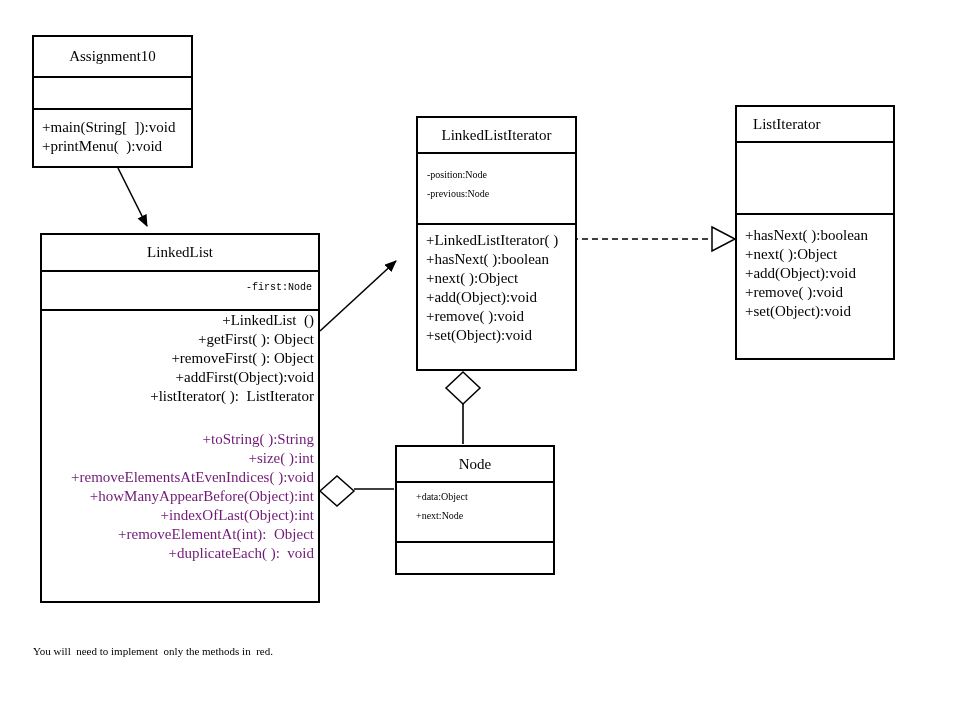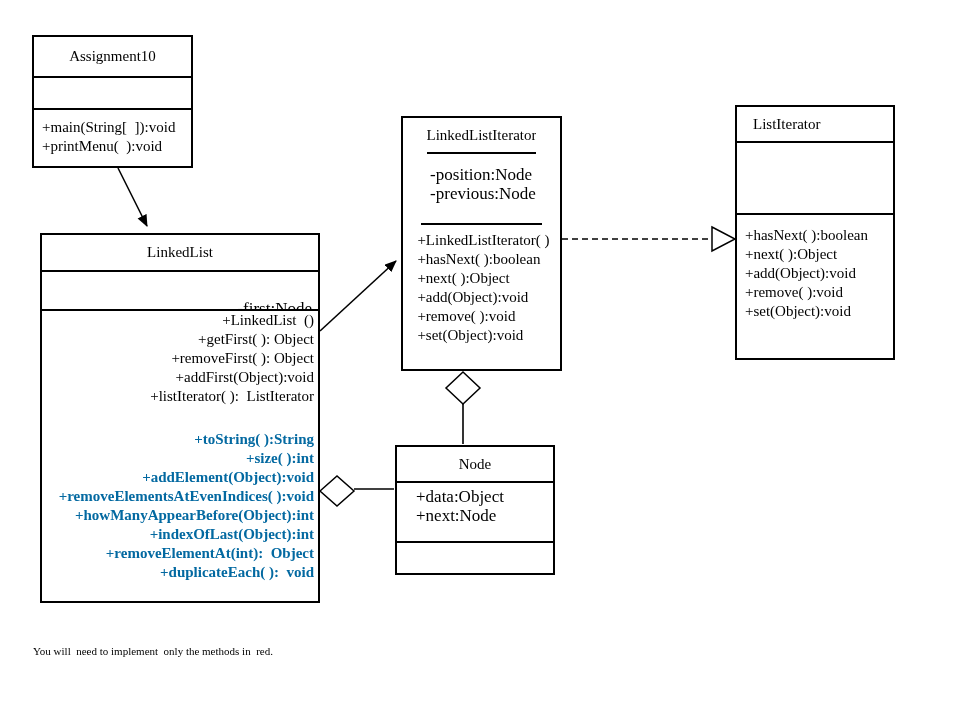--- a/index.html
+++ b/index.html
@@ -10,27 +10,27 @@
   .uml-class {
     position:absolute; background:#fff; border:2px solid #000;
     box-sizing:border-box; display:flex; flex-direction:column;
   }
   .comp { box-sizing:border-box; overflow:hidden; }
   .comp-title {
     border-bottom:2px solid #000; font-size:15px;
     display:flex; align-items:center; justify-content:center;
   }
   .comp-title.left { justify-content:flex-start; padding-left:16px; }
-  .comp-attrs { border-bottom:2px solid #000; font-size:17px; padding:0 6px 0 9px; }
+  .comp-attrs { border-bottom:2px solid #000; font-size:10px; padding:0 6px 0 9px; }
   .comp-methods { font-size:15px; padding:0 4px 0 8px; flex:1; }
   .line { white-space:pre; line-height:19px; }
-  .line.red { color:#0369a1;font-weight:bold; }
+  .line.red { color:#701a75; }
   .pad-t4  { padding-top:4px;padding-left:19px; }
   .pad-t8  { padding-top:8px; }
-  .pad-t9  { padding-top:27px; }
+  .pad-t9  { padding-top:6px;font-family:Liberation Mono, monospace; }
   .pad-t11 { padding-top:11px; }
   .pad-t12 { }
   .pad-t18 { padding-top:6px; }
   .spacer { height:24px; }
   .overlay { position:absolute; left:0; top:0; width:960px; height:720px; pointer-events:none; }
   .note {
     position:absolute; left:33px; top:645px; font-size:11px; white-space:pre;
   }
 </style>
 </head>
@@ -79,30 +79,29 @@
     </div>
     <div class="comp comp-methods pad-t12">
       <div class="line">+LinkedList  ()</div>
       <div class="line">+getFirst( ): Object</div>
       <div class="line">+removeFirst( ): Object</div>
       <div class="line">+addFirst(Object):void</div>
       <div class="line">+listIterator( ):  ListIterator</div>
       <div class="spacer"></div>
       <div class="line red">+toString( ):String</div>
       <div class="line red">+size( ):int</div>
-      <div class="line red">+addElement(Object):void</div>
       <div class="line red">+removeElementsAtEvenIndices( ):void</div>
       <div class="line red">+howManyAppearBefore(Object):int</div>
       <div class="line red">+indexOfLast(Object):int</div>
       <div class="line red">+removeElementAt(int):  Object</div>
       <div class="line red">+duplicateEach( ):  void</div>
     </div>
   </div>
 
-  <div class="uml-class" style="left:401px; top:116px; width:161px; height:255px;align-items:center;">
+  <div class="uml-class" style="left:416px; top:116px; width:161px; height:255px;">
     <div class="comp comp-title" style="height:36px;">
       <span class="line">LinkedListIterator</span>
     </div>
     <div class="comp comp-attrs pad-t11" style="height:71px;">
       <div class="line">-position:Node</div>
       <div class="line">-previous:Node</div>
     </div>
     <div class="comp comp-methods pad-t18">
       <div class="line">+LinkedListIterator( )</div>
       <div class="line">+hasNext( ):boolean</div>

